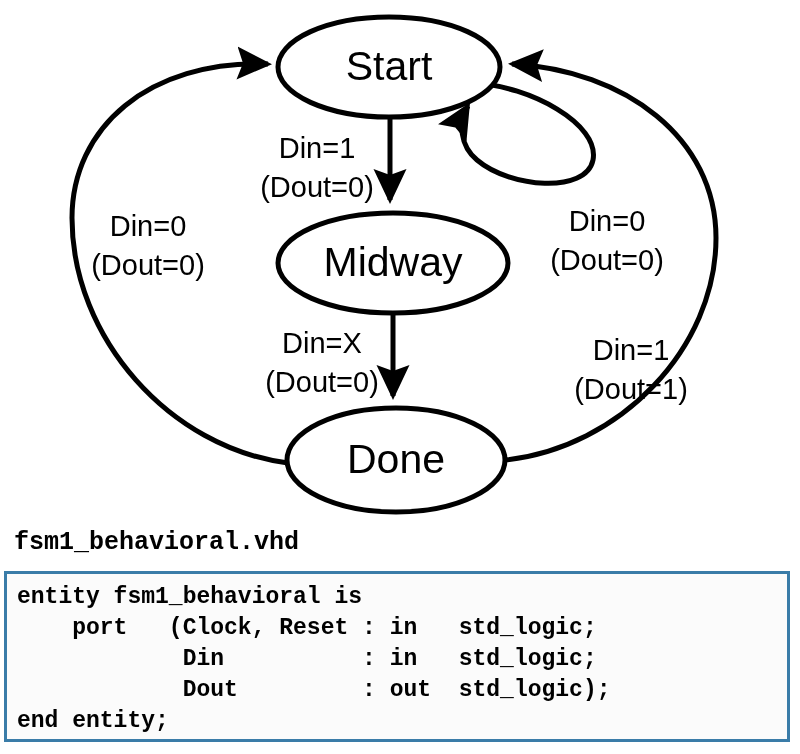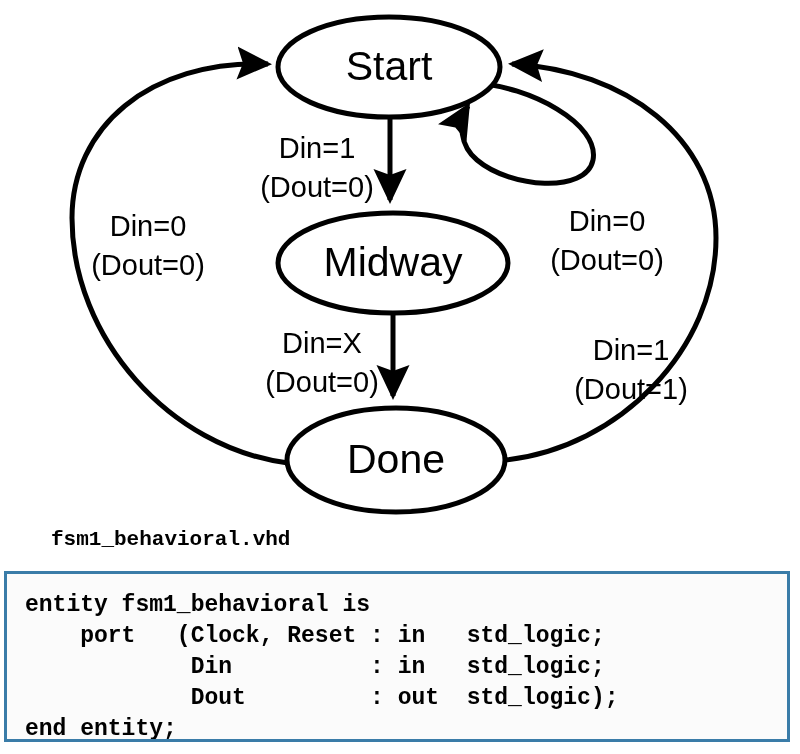--- a/index.html
+++ b/index.html
@@ -55,41 +55,40 @@
     text-anchor: middle;
   }
 
   
   #file-caption {
     position: absolute;
     left: 14px;
     top: 528px;
     font-family: "Liberation Mono", monospace;
     font-weight: bold;
-    font-size: 21px;
+    font-size: 25px;
     letter-spacing: 0px;
     color: #000000;
     white-space: pre;
-    margin-left: 37px;
   }
 
   
   #code-box {
     position: absolute;
     left: 4px;
     top: 571px;
     width: 786px;
     height: 171px;
     box-sizing: border-box;
     border: 3px solid #3a7ca8;
     background: #fbfbfb;
     overflow: hidden;
   }
   #code-text {
-    margin: 8px;
+    margin: 0;
     padding: 8px 0 0 10px;
     font-family: "Liberation Mono", monospace;
     font-weight: bold;
     font-size: 23px;
     line-height: 31px;
     color: #000000;
     white-space: pre;
   }
 </style>
 </head>

